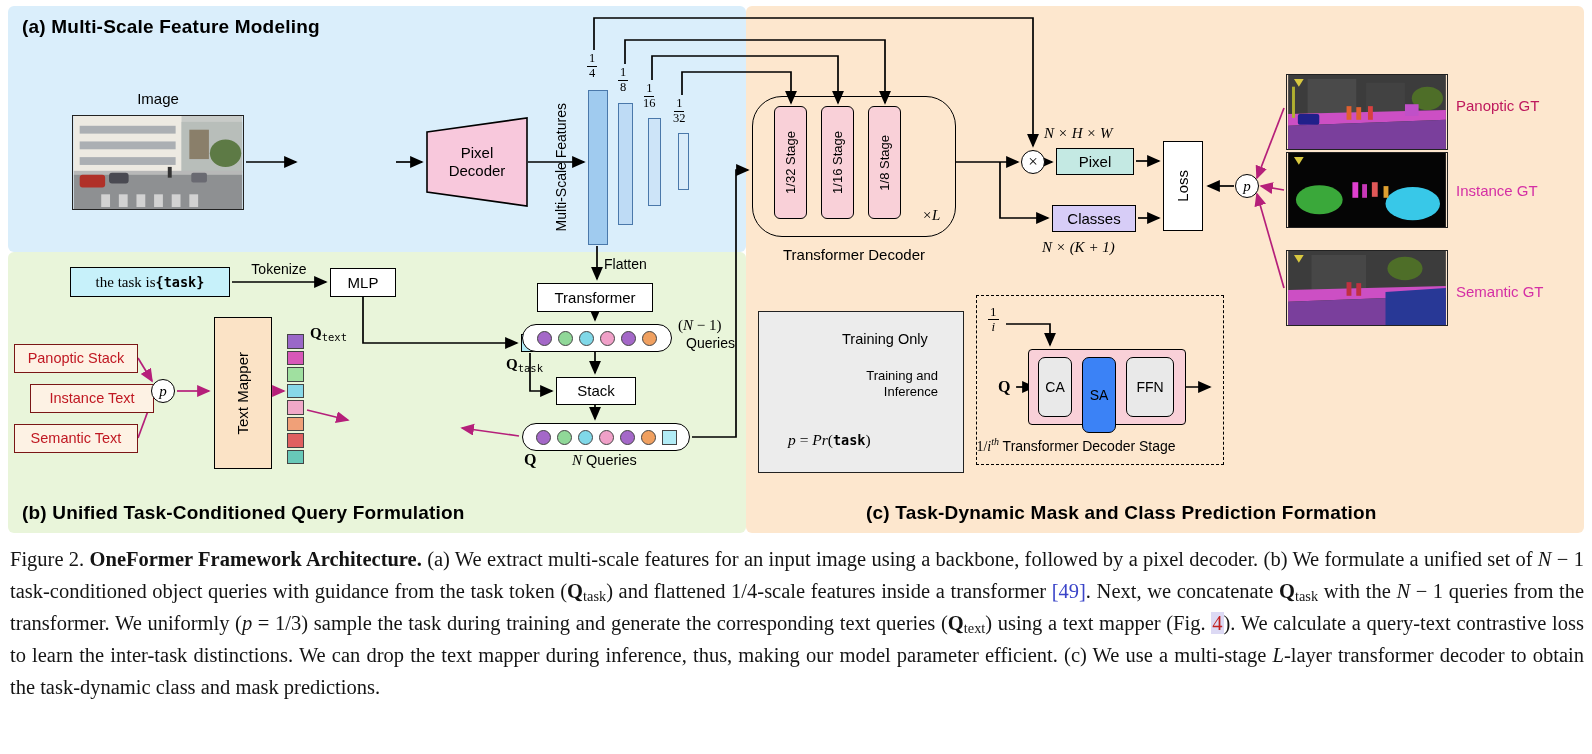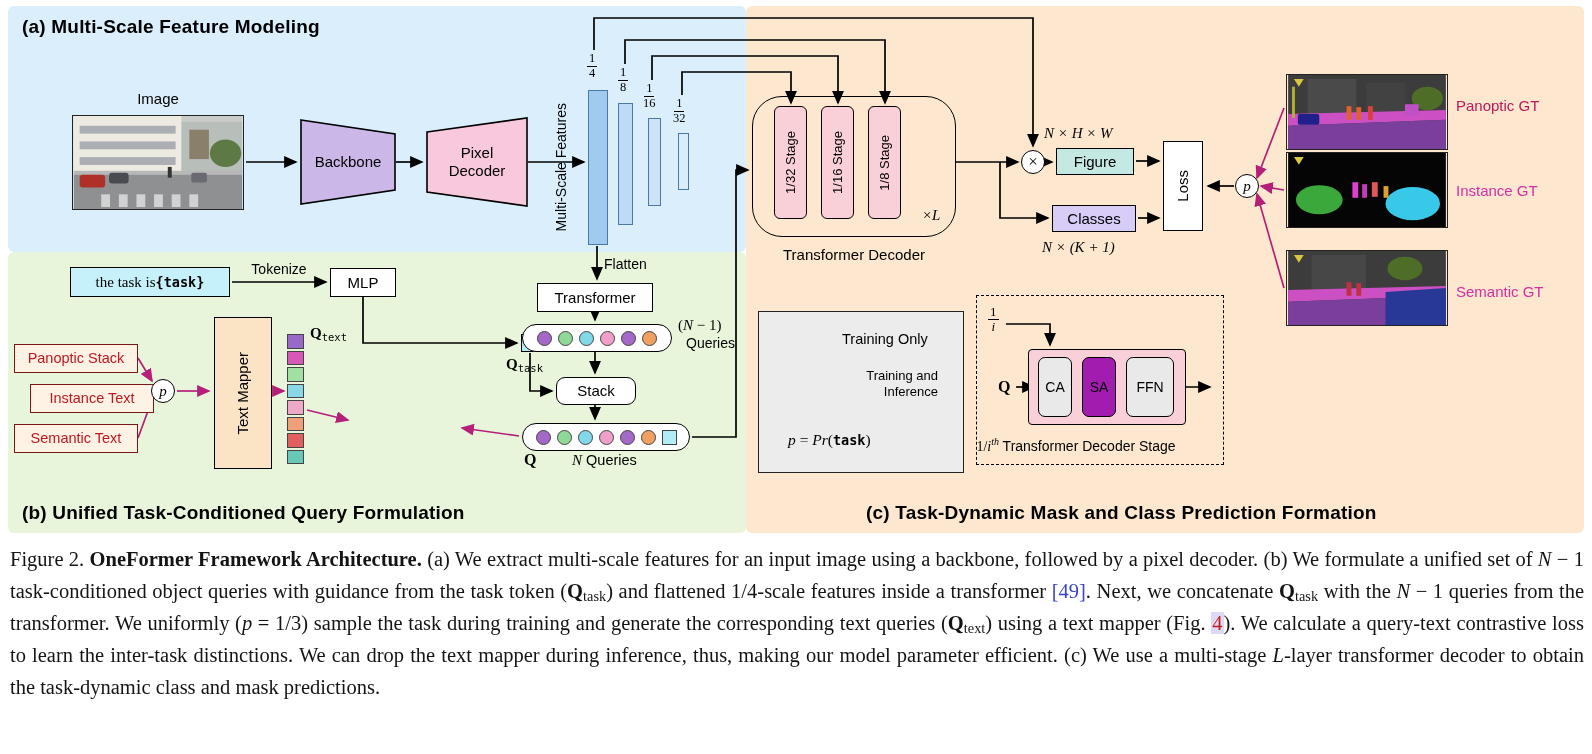--- a/index.html
+++ b/index.html
@@ -134,26 +134,20 @@
         <rect x="100" y="80" width="9" height="13"></rect>
           <rect x="118" y="80" width="9" height="13"></rect>
       </g>
       <rect x="6" y="60" width="26" height="13" rx="3" fill="#b03028"></rect>
       <rect x="36" y="58" width="20" height="11" rx="3" fill="#4a4a52"></rect>
       <rect x="120" y="58" width="16" height="10" rx="2" fill="#6a6a72"></rect>
       <rect x="96" y="52" width="4" height="11" fill="#333333"></rect>
     </svg>
   </div>
 
-  <div class="trap" style="left:300px;top:119px;width:96px;height:86px;">
-    <svg width="96" height="86" viewBox="0 0 96 86">
-        <polygon points="1,1 95,15 95,71 1,85" fill="#cbb7e8" stroke="#000" stroke-width="1.6"></polygon>
-      </svg>
-    <div class="tlabel">Backbone</div>
-  </div>
 
   <div class="trap" style="left:426px;top:117px;width:102px;height:90px;">
     <svg width="102" height="90" viewBox="0 0 102 90">
         <polygon points="1,15 101,1 101,89 1,75" fill="#f8c8dc" stroke="#000" stroke-width="1.6"></polygon>
       </svg>
     <div class="tlabel" style="width:70px;margin:auto;">Pixel Decoder</div>
   </div>
 
   <div class="vbox" style="position:absolute;left:552px;top:90px;width:18px;height:155px;font-size:14px;">
     <span>Multi-Scale Features</span>
@@ -227,21 +221,21 @@
     <span class="qc" style="background: rgb(128, 216, 232);"></span>
     <span class="qc" style="background: rgb(240, 160, 200);"></span>
     <span class="qc" style="background: rgb(164, 104, 200);"></span>
     <span class="qc" style="background: rgb(240, 160, 96);"></span>
   </div>
   <div class="lbl ser" style="left:678px;top:316px;">
     <div><span>(</span><span class="ser-i">N</span><span> − 1)</span></div>
     <div style="padding-left:8px;font-family:'Liberation Sans',sans-serif;font-size:14px;">Queries</div>
   </div>
 
-  <div class="box" style="left:556px;top:377px;width:80px;height:28px;border-radius:9px;">Stack</div>
+  <div class="box" style="left:556px;top:377px;width:80px;height:28px;">Stack</div>
 
   <div class="qrow" style="left:522px;top:423px;width:168px;height:28px;">
     <span class="qc" style="background: rgb(164, 104, 200);"></span>
     <span class="qc" style="background: rgb(144, 216, 152);"></span>
     <span class="qc" style="background: rgb(128, 216, 232);"></span>
     <span class="qc" style="background: rgb(240, 160, 200);"></span>
     <span class="qc" style="background: rgb(164, 104, 200);"></span>
     <span class="qc" style="background: rgb(240, 160, 96);"></span>
     <span class="qs" style="background: rgb(178, 236, 246);"></span>
   </div>
@@ -259,21 +253,21 @@
     </div>
   <div class="box vbox" style="left: 868px; top: 106px; width: 33px; height: 113px; border-radius: 6px; font-size: 13px; background: rgb(249, 208, 216);">
       <span>1/8 Stage</span>
     </div>
   <div class="lbl ser-i" style="left:922px;top:206px;">×L</div>
   <div class="lbl" style="left:854px;top:246px;transform:translateX(-50%);">Transformer Decoder</div>
 
   <div class="circ" style="left:1021px;top:150px;width:24px;height:24px;font-style:normal;font-size:17px;">×</div>
 
   <div class="lbl ser-i" style="left:1044px;top:124px;">N × H × W</div>
-  <div class="box" style="left: 1056px; top: 148px; width: 78px; height: 27px; background: rgb(196, 233, 227);">Figure</div>
+  <div class="box" style="left: 1056px; top: 148px; width: 78px; height: 27px; background: rgb(196, 233, 227);">Pixel</div>
   <div class="box" style="left: 1052px; top: 205px; width: 84px; height: 27px; background: rgb(215, 205, 247);">Classes</div>
   <div class="lbl ser-i" style="left:1042px;top:238px;">N × (K + 1)</div>
 
   <div class="box vbox" style="left:1163px;top:141px;width:40px;height:90px;">
       <span>Loss</span>
     </div>
   <div class="circ" style="left:1235px;top:174px;width:24px;height:24px;">p</div>
 
   <div class="gtimg" style="left:1286px;top:74px;width:162px;height:76px;">
     <svg width="160" height="74" viewBox="0 0 162 76">
@@ -332,21 +326,21 @@
   </div>
 
   <div style="position:absolute;left:976px;top:295px;width:248px;height:170px;border:1.6px dashed #000;box-sizing:border-box;"></div>
   <span class="frac" style="left:988px;top:305px;font-size:13px;">
       <span class="fn">1</span>
       <span class="ser-i">i</span>
     </span>
   <div class="lbl ser-b" style="left:998px;top:377px;font-size:16px;">Q</div>
   <div style="position: absolute; left: 1028px; top: 349px; width: 158px; height: 76px; border: 1.3px solid rgb(0, 0, 0); border-radius: 4px; box-sizing: border-box; background: rgb(249, 208, 216);"></div>
   <div class="box" style="left:1038px;top:357px;width:34px;height:60px;border-radius:7px;background:#e9e9e9;font-size:14px;">CA</div>
-  <div class="box" style="left:1082px;top:357px;width:34px;height:60px;border-radius:7px;background:#a21caf;font-size:14px;">SA</div>
+  <div class="box" style="left:1082px;top:357px;width:34px;height:76px;border-radius:7px;background:#3b82f6;font-size:14px;">SA</div>
   <div class="box" style="left:1126px;top:357px;width:48px;height:60px;border-radius:7px;background:#e9e9e9;font-size:14px;">FFN</div>
   <div class="lbl" style="left:1076px;top:436px;transform:translateX(-50%);font-size:14px;">
     <span class="ser">1/</span><span class="ser-i">i</span><sup style="font-size:10px;" class="ser-i">th</sup><span> Transformer Decoder Stage</span>
   </div>
 
   <div class="caption">
     <span>Figure 2.  </span><span class="c-b">OneFormer Framework Architecture.</span><span>  (a) We extract multi-scale features for an input image using a backbone, followed by a pixel decoder. (b) We formulate a unified set of </span><span class="c-i">N</span><span> − 1 task-conditioned object queries with guidance from the task token (</span><span class="c-bq">Q</span><span class="c-sub">task</span><span>) and flattened 1/4-scale features inside a transformer </span><span class="c-cite">[49]</span><span>. Next, we concatenate </span><span class="c-bq">Q</span><span class="c-sub">task</span><span> with the </span><span class="c-i">N</span><span> − 1 queries from the transformer. We uniformly (</span><span class="c-i">p</span><span> = 1/3) sample the task during training and generate the corresponding text queries (</span><span class="c-bq">Q</span><span class="c-sub">text</span><span>) using a text mapper (Fig. </span><span class="c-figref">4</span><span>). We calculate a query-text contrastive loss to learn the inter-task distinctions. We can drop the text mapper during inference, thus, making our model parameter efficient. (c) We use a multi-stage </span><span class="c-i">L</span><span>-layer transformer decoder to obtain the task-dynamic class and mask predictions.</span>
   </div>
 
 </div>

